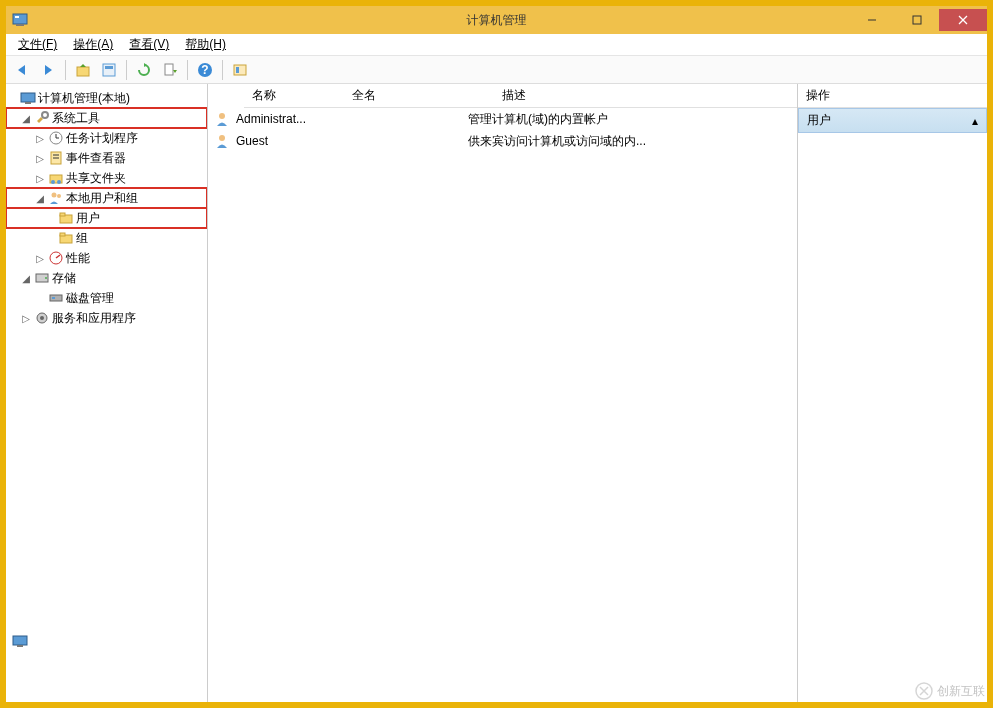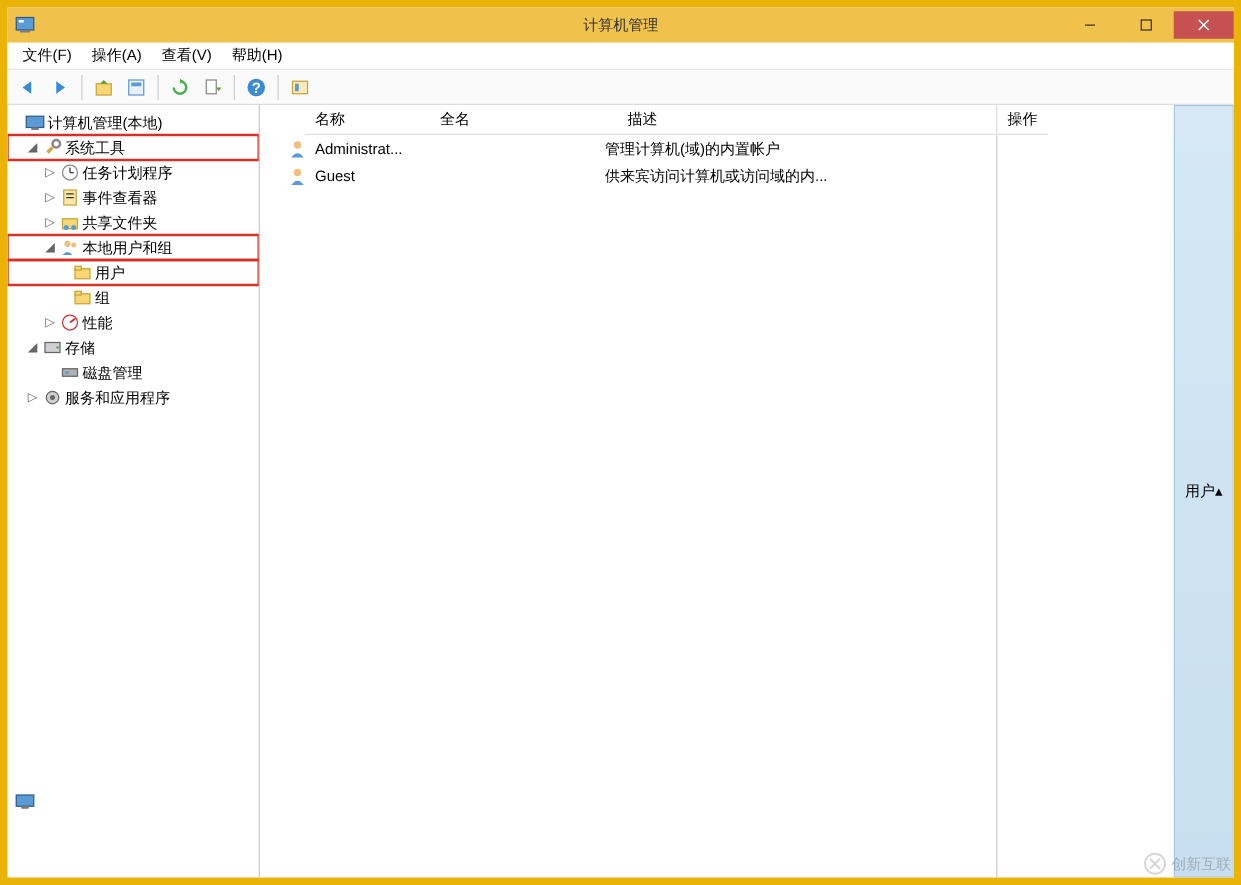--- a/index.html
+++ b/index.html
@@ -5,43 +5,43 @@
 * { box-sizing: border-box; margin: 0; padding: 0; font-family: "Microsoft YaHei", "Segoe UI", Tahoma, sans-serif; font-size: 12px; }
 body { background: #fff; user-select: none; }
 .window { width: 993px; height: 708px; display: flex; flex-direction: column; border: 6px solid #eab308; }
 .titlebar { height: 28px; background: #f0c14b; display: flex; align-items: center; position: relative; }
 .titlebar-icon { width: 16px; height: 16px; margin-left: 6px; }
 .titlebar-title { position: absolute; left: 50%; transform: translateX(-50%); color: #333; }
 .win-controls { margin-left: auto; display: flex; }
 .win-btn { width: 45px; height: 22px; display: flex; align-items: center; justify-content: center; }
 .win-btn.close { background: #c75050; color: #fff; width: 48px; }
 .win-btn svg { display: block; }
-.menubar { height: 22px; background: #fff; display: flex; align-items: center; padding-left: 4px; border-bottom: 1px solid #e5e5e5; }
+.menubar { height: 22px; background: #fff; display: flex; align-items: center; padding-left: 4px; border-bottom: 1px solid #e5e5e5; text-decoration: underline; }
 .menubar span { padding: 2px 8px; }
 .toolbar { height: 28px; background: #fafafa; border-bottom: 1px solid #ddd; display: flex; align-items: center; padding-left: 4px; gap: 2px; }
 .tb-btn { width: 24px; height: 24px; display: flex; align-items: center; justify-content: center; border: 1px solid transparent; }
 .tb-sep { width: 1px; height: 20px; background: #ccc; margin: 0 3px; }
 .main { flex: 1; display: flex; overflow: hidden; }
 .tree-pane { width: 202px; border-right: 1px solid #ccc; padding: 4px 0; overflow: auto; }
 .tree-node { display: flex; align-items: center; height: 20px; padding: 0 2px; white-space: nowrap; }
 .tree-node.hl { outline: 2px solid #d93025; outline-offset: -1px; }
 .tree-node .expander { width: 12px; height: 12px; display: flex; align-items: center; justify-content: center; color: #666; font-size: 10px; }
 .tree-node .icon { width: 16px; height: 16px; display: flex; align-items: center; justify-content: center; margin: 0 2px; }
 .indent-0 { padding-left: 12px; }
 .indent-1 { padding-left: 14px; }
 .indent-2 { padding-left: 28px; }
 .indent-3 { padding-left: 50px; }
 .list-pane { flex: 1; border-right: 1px solid #ccc; display: flex; flex-direction: column; }
 .list-header { height: 24px; border-bottom: 1px solid #e0e0e0; display: flex; align-items: center; background: #fff; margin-left: 36px; }
 .list-header .col { padding: 0 8px; border-right: 1px solid transparent; }
 .list-body { flex: 1; overflow: auto; }
-.list-row { display: flex; align-items: center; height: 22px; padding-left: 6px; margin-left: 16px; }
+.list-row { display: flex; align-items: center; height: 22px; padding-left: 6px; }
 .list-row .icon { width: 16px; height: 16px; margin-right: 4px; }
 .list-row .cell { padding: 0 2px; white-space: nowrap; overflow: hidden; text-overflow: ellipsis; }
-.actions-pane { width: 189px; display: flex; flex-direction: row; justify-content: space-between; }
+.actions-pane { width: 189px; display: flex; flex-direction: column; }
 .actions-header { height: 24px; border-bottom: 1px solid #e0e0e0; padding: 0 8px; display: flex; align-items: center; background: #fff; }
 .actions-group { background: linear-gradient(#d6e8f5, #c7dff0); border: 1px solid #a7c7e7; padding: 3px 8px; display: flex; justify-content: space-between; align-items: center; margin: 0; }
 .actions-item { padding: 4px 18px; display: flex; justify-content: space-between; align-items: center; }
 .watermark { position: absolute; right: 8px; bottom: 8px; opacity: 0.4; font-size: 11px; color: #666; display: flex; align-items: center; gap: 4px; margin-top: 41px; }
 .root-icon { position: absolute; left: 6px; bottom: 50px; }
 </style>
 </head>
 <body>
 
 <div class="window">

